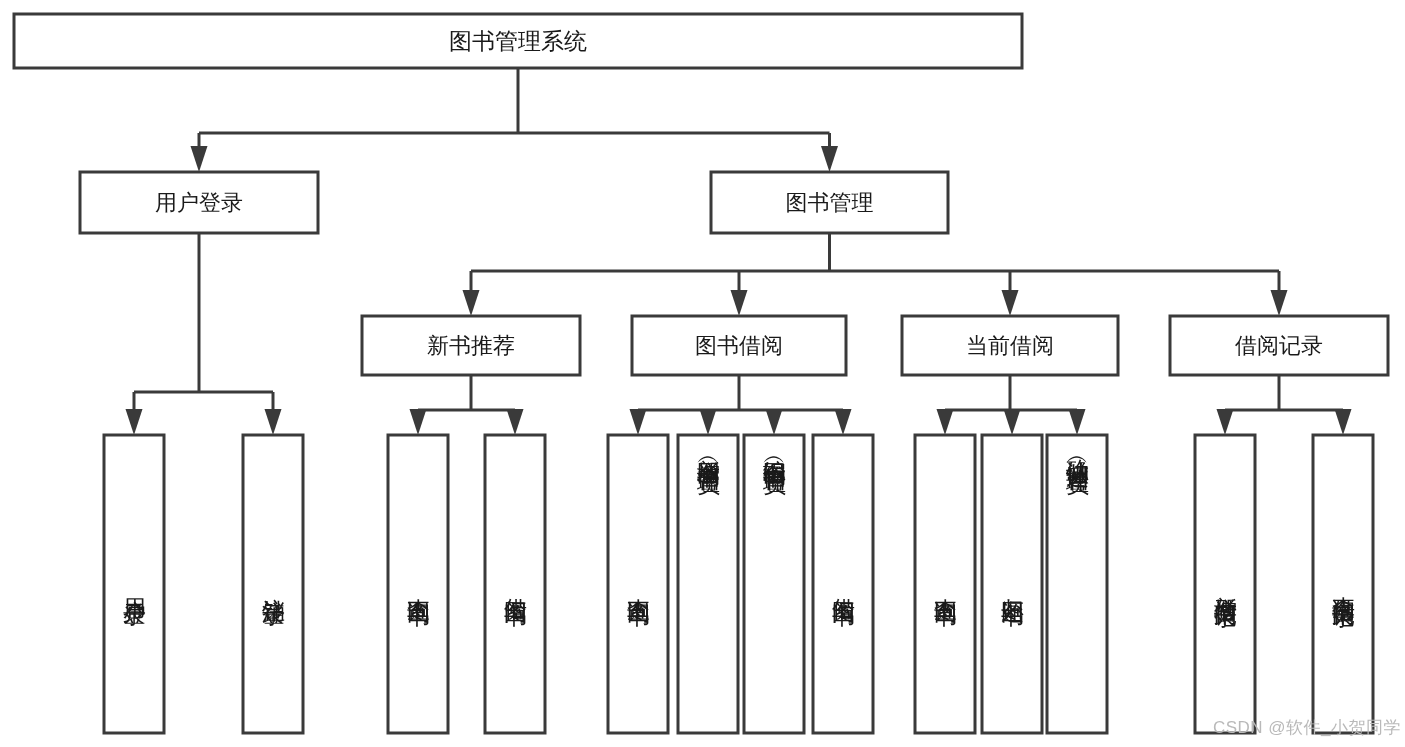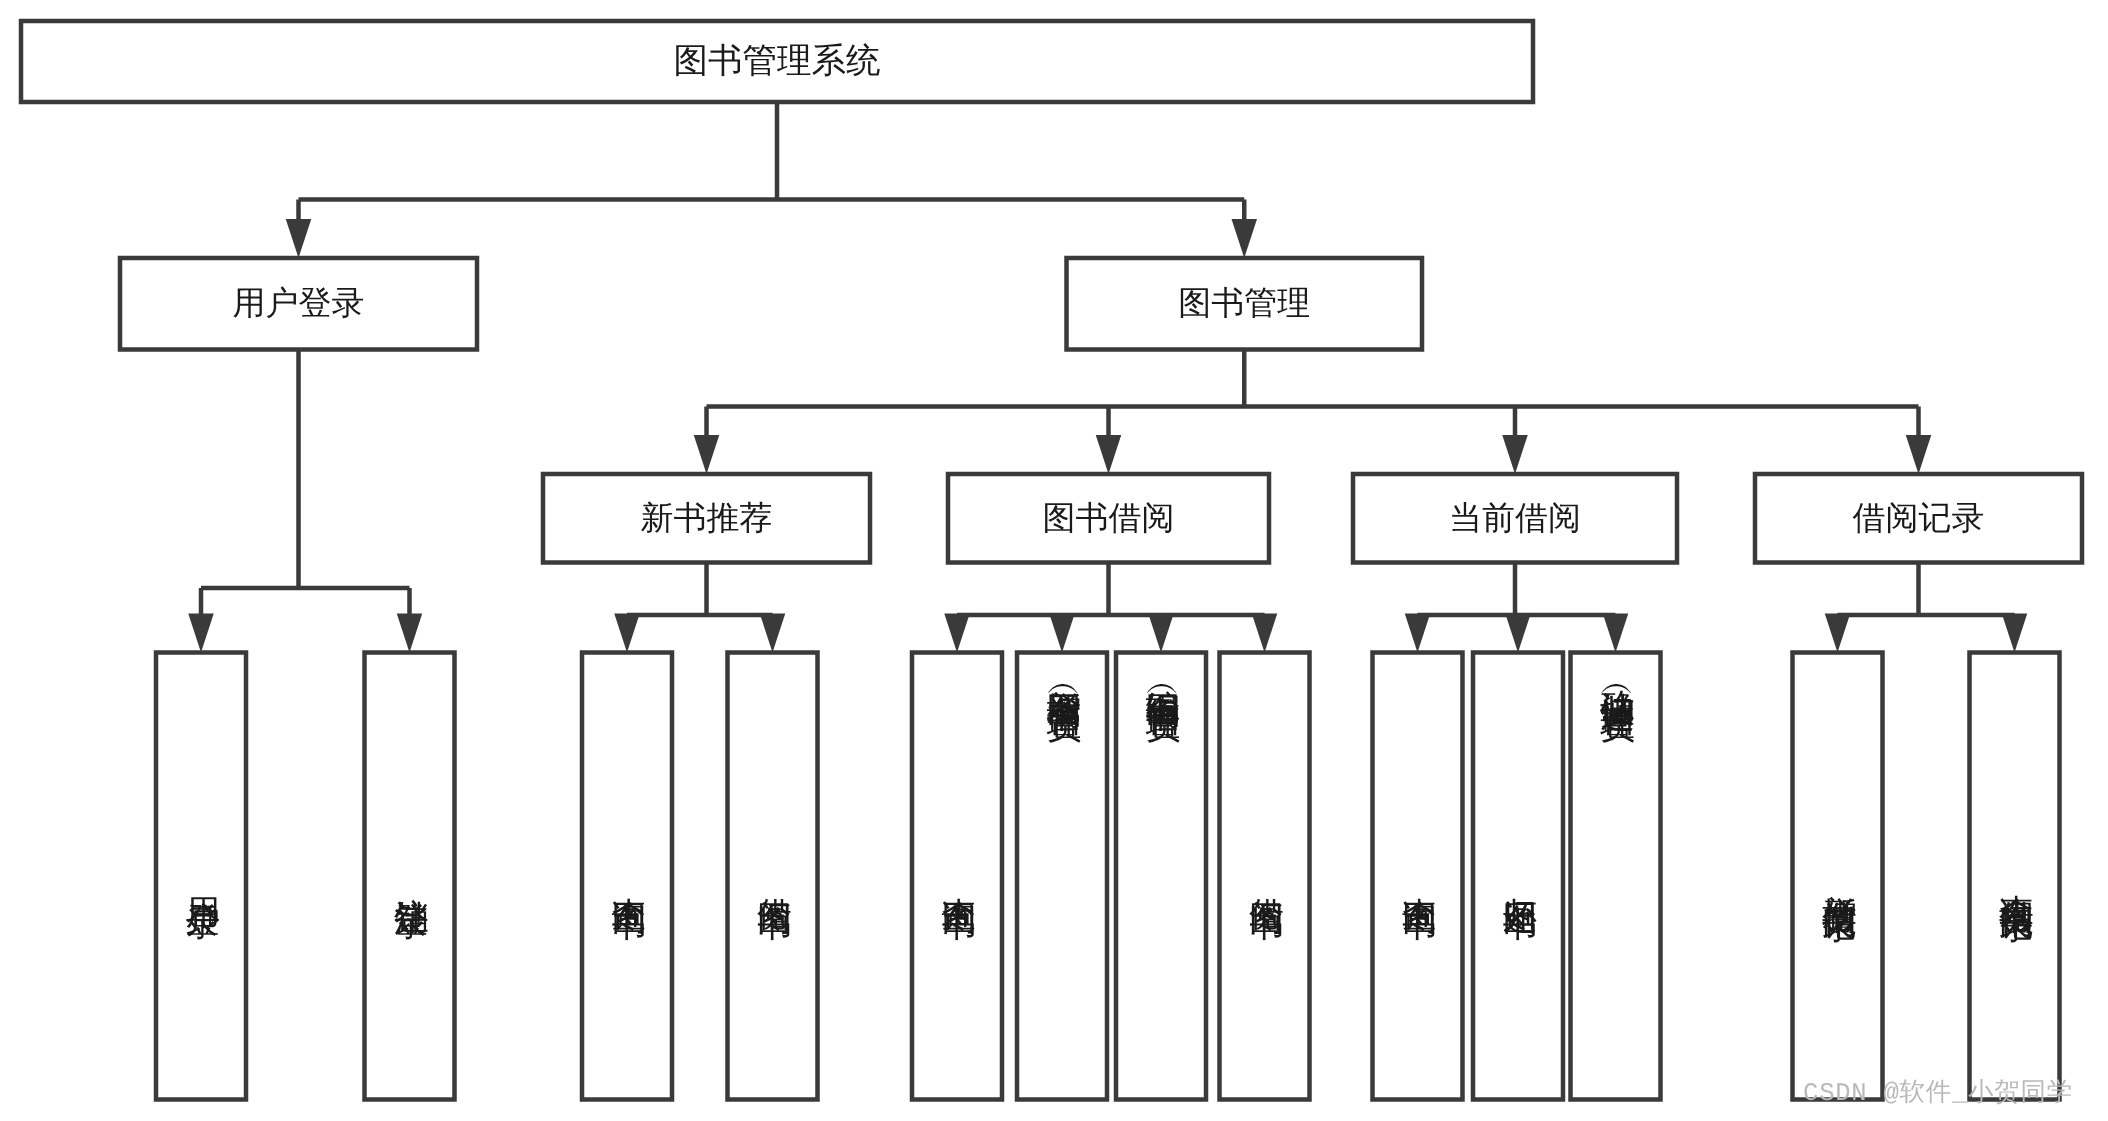--- a/index.html
+++ b/index.html
@@ -72,23 +72,23 @@
     font-family: "DejaVu Sans", "Liberation Sans", sans-serif;
     font-size: 23px;
     line-height: 1.12;
     letter-spacing: 2px;
     color: #1a1a1a;
     white-space: nowrap;
     text-align: center;
   }
   .watermark {
     position: absolute;
-    right: 23px;
+    right: 4px;
     bottom: 8px;
-    font-family: Liberation Mono, monospace;
+    font-family: Liberation Sans, sans-serif;
     font-size: 17px;
     color: #b9b9b9;
     letter-spacing: 0.5px;
     white-space: nowrap;
     user-select: none;
   }
 </style>
 </head>
 <body>
 

